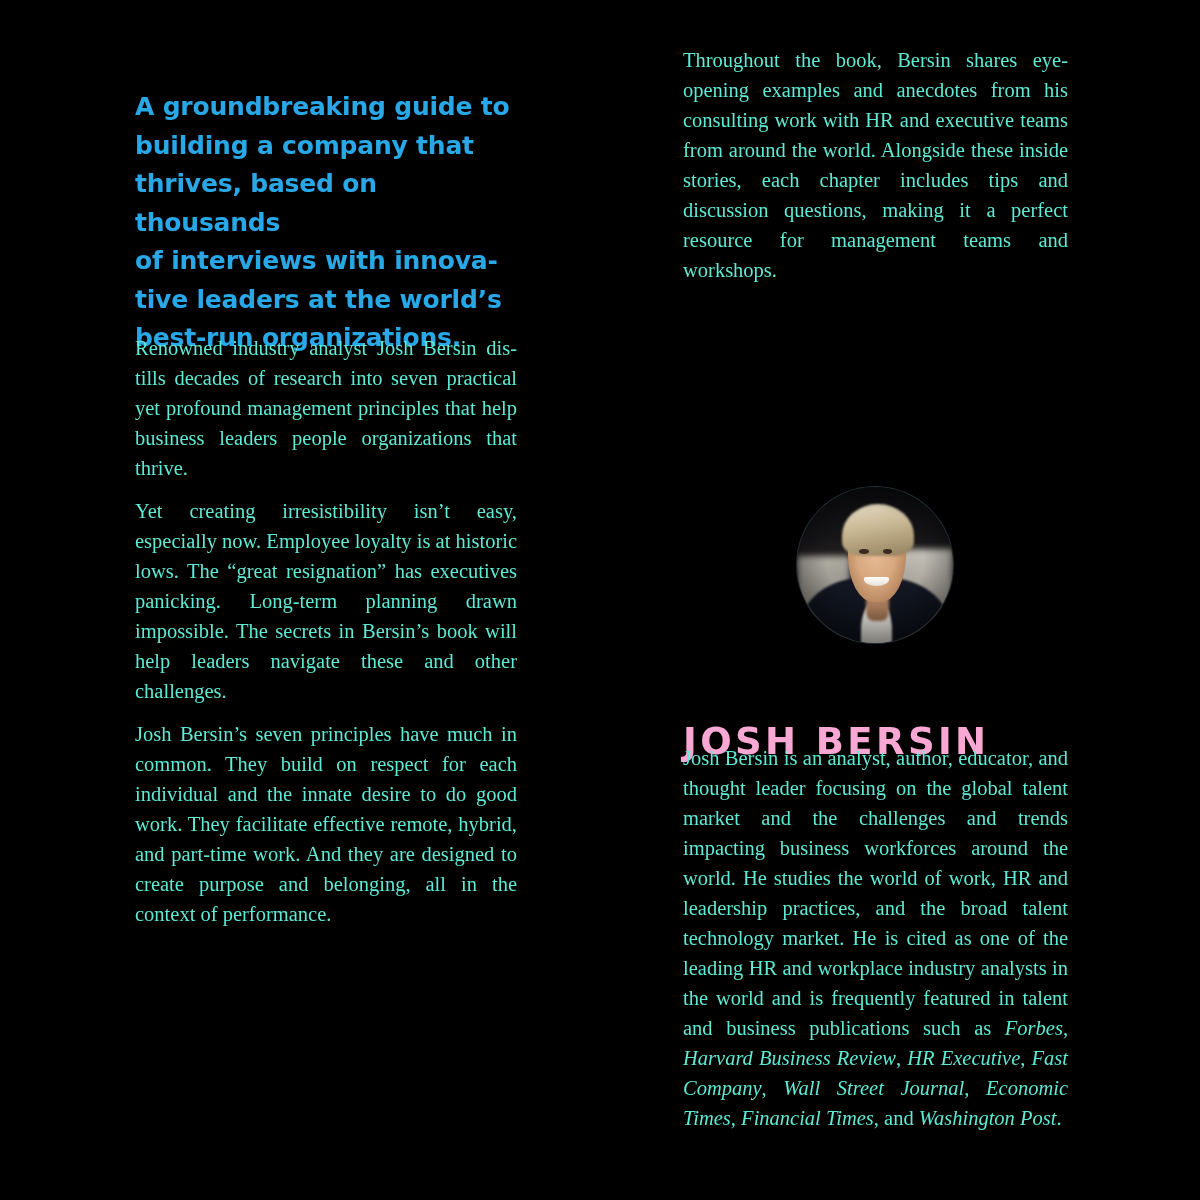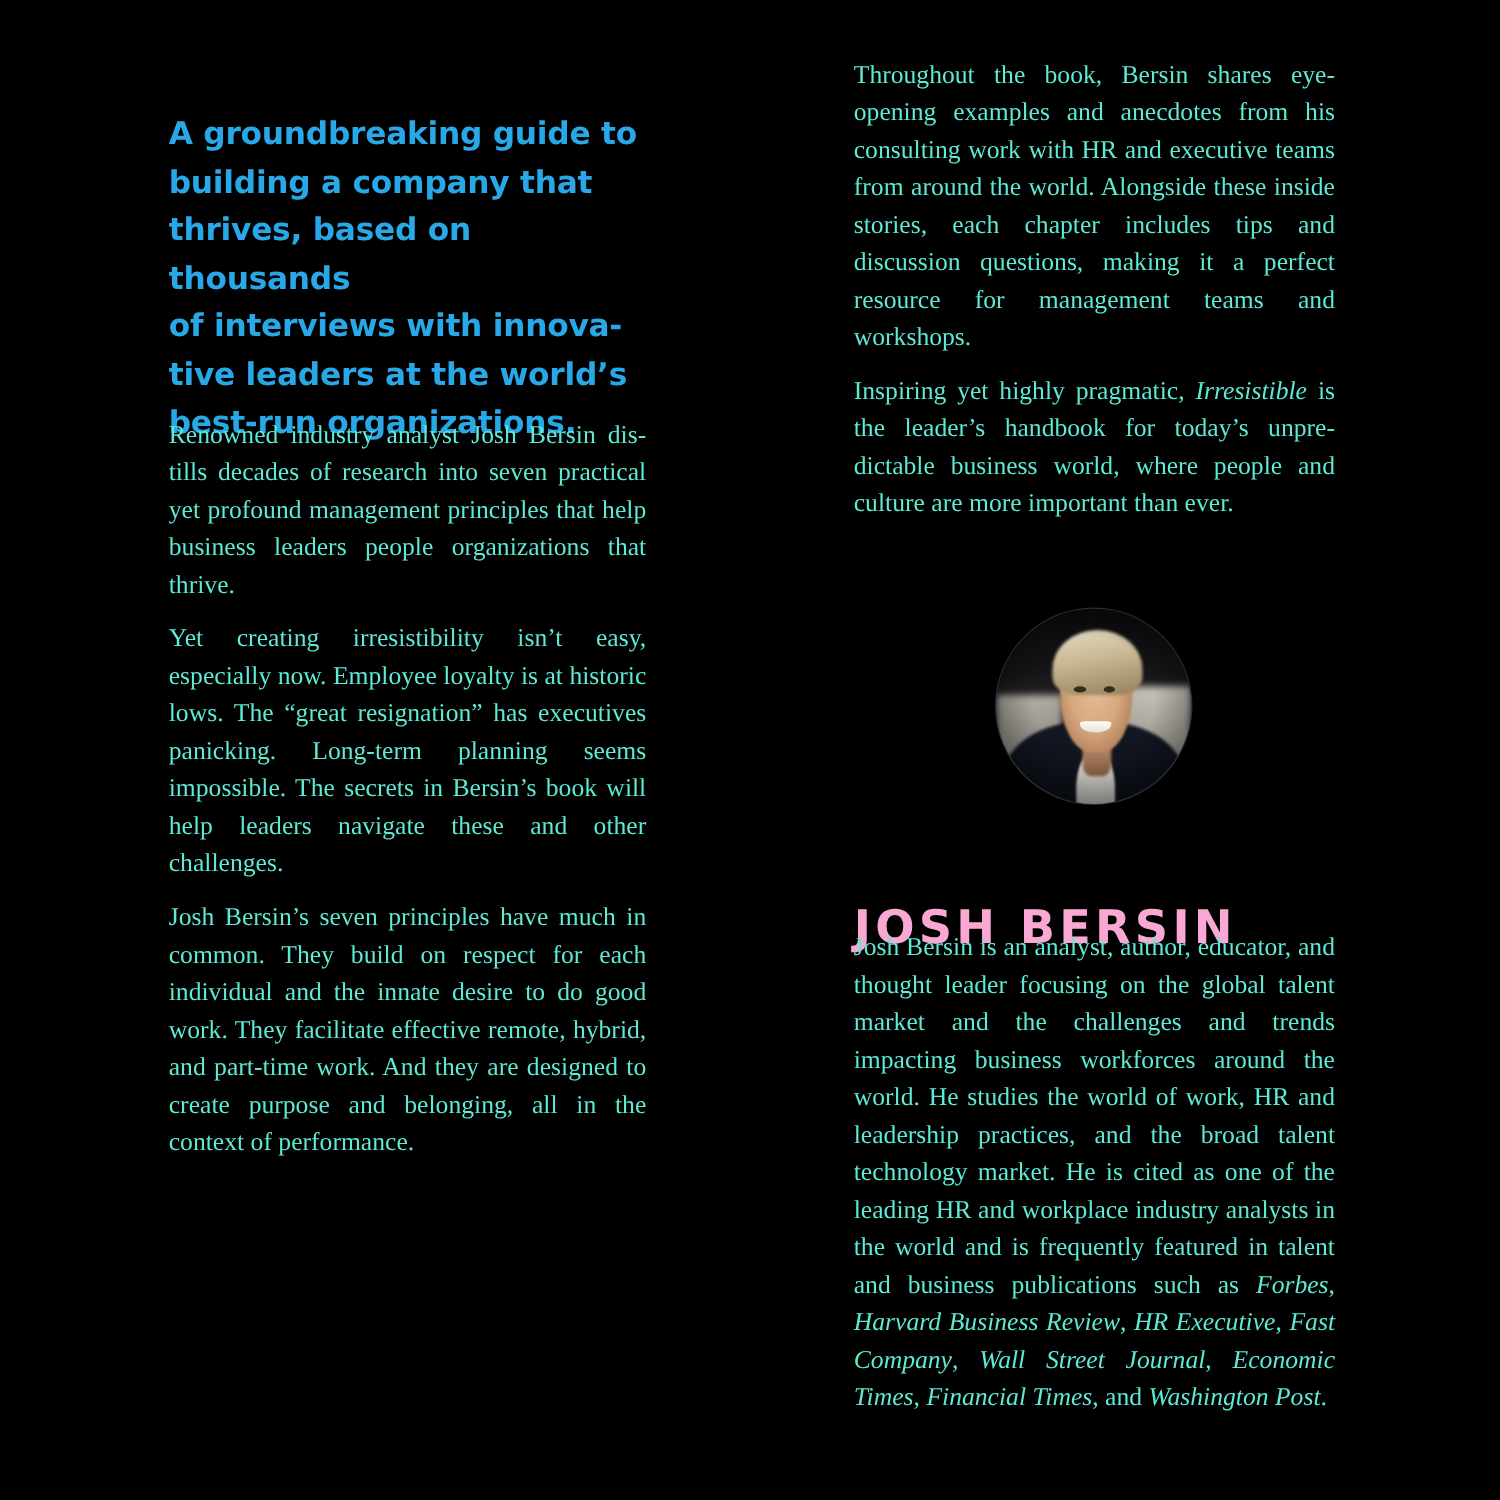--- a/index.html
+++ b/index.html
@@ -164,29 +164,26 @@
     <h1 class="headline">A groundbreaking guide to
 building a company that
 thrives, based on thousands
 of  interviews with innova-
 tive leaders at the world’s
 best-run organizations.</h1>
   </div>
 
   <div id="left-body-block">
     <p class="body-p">Renowned industry analyst Josh Bersin dis-tills decades of research into seven practical yet profound management principles that help business leaders people organizations that thrive.</p>
-    <p class="body-p">Yet creating irresistibility isn’t easy, especially now. Employee loyalty is at historic lows. The “great resignation” has executives panicking. Long-term planning seems impossible.  The secrets in Bersin’s book will help leaders navigate these and other challenges.</p>
+    <p class="body-p">Yet creating irresistibility isn’t easy, especially now. Employee loyalty is at historic lows. The “great resignation” has executives panicking. Long-term planning drawn impossible.  The secrets in Bersin’s book will help leaders navigate these and other challenges.</p>
     <p class="body-p">Josh Bersin’s seven principles have much in common.  They build on respect for each individual and the innate desire to do good work. They facilitate effective remote, hybrid, and part-time work. And they are designed to create purpose and belonging, all in the context of performance.</p>
   </div>
 
   <div id="right-body-block">
     <p class="body-p">Throughout the book, Bersin shares eye-opening examples and anecdotes from his consulting work with HR and executive teams from around the world. Alongside these inside stories, each chapter includes tips and discussion questions, making it a perfect resource for management teams and workshops.</p>
-    <p class="body-p">
-      <span>Inspiring yet highly pragmatic, </span><em class="ital">Irresistible</em><span> is the leader’s handbook for today’s unpre-dictable business world, where people and culture are more important than ever.</span>
-    </p>
   </div>
 
   <div class="portrait-wrap">
     <div class="portrait">
       <div class="ph-bgTop"></div>
       <div class="ph-bgL"></div>
       <div class="ph-bgR"></div>
       <div class="ph-jacket"></div>
       <div class="ph-shirt"></div>
       <div class="ph-neck"></div>

